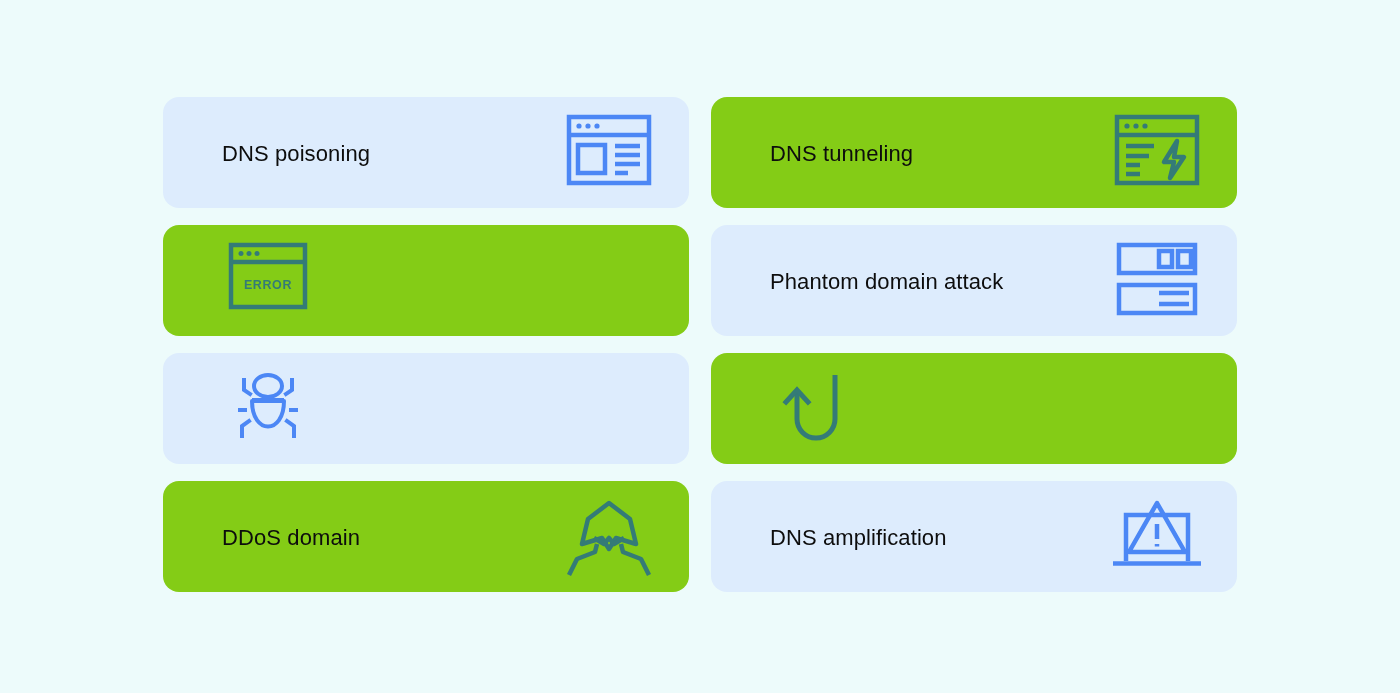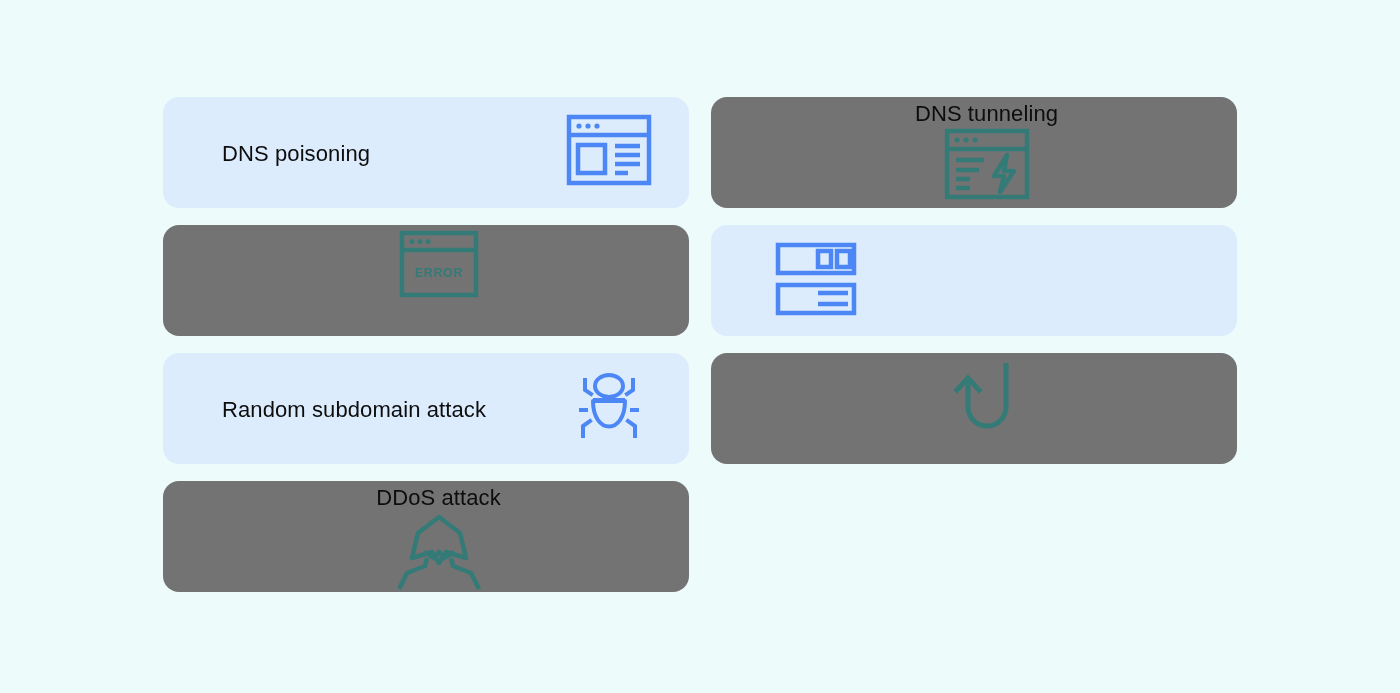--- a/index.html
+++ b/index.html
@@ -31,21 +31,21 @@
 
   .card {
     border-radius: 16px;
     display: flex;
     align-items: center;
     padding: 4px 34px 0 59px;
     position: relative;
   }
 
   .card.blue  { background: #ddecfd; }
-  .card.green { background: #737373; flex-direction: column; }
+  .card.green { background: #84cc16; }
 
   .card-label {
     font-size: 22px;
     font-weight: 500;
     letter-spacing: 0.1px;
     color: #0d0d0d;
     line-height: 1.2;
     flex: 1 1 auto;
     white-space: nowrap;
   }
@@ -120,34 +120,34 @@
         <line class="ink-green" x1="4" y1="21" x2="78" y2="21" stroke-width="4.5"></line>
         <circle cx="14" cy="12.5" r="2.5" fill="#347b77"></circle>
         <circle cx="22" cy="12.5" r="2.5" fill="#347b77"></circle>
         <circle cx="30" cy="12.5" r="2.5" fill="#347b77"></circle>
         <text class="err-text" x="41" y="48" text-anchor="middle">ERROR</text>
       </svg>
     </span>
   </div>
 
   <div class="card blue">
+    <span class="card-label">Phantom domain attack</span>
     <span class="card-icon">
       <svg width="84" height="76" viewBox="0 0 84 76" fill="none">
         <rect class="ink-blue" x="4" y="4" width="76" height="28" stroke-width="4.5"></rect>
         <rect class="ink-blue" x="44" y="10" width="13" height="16" stroke-width="4.5"></rect>
         <rect class="ink-blue" x="63" y="10" width="13" height="16" stroke-width="4.5"></rect>
         <rect class="ink-blue" x="4" y="44" width="76" height="28" stroke-width="4.5"></rect>
         <line class="ink-blue" x1="44" y1="52" x2="74" y2="52" stroke-width="4.5"></line>
         <line class="ink-blue" x1="44" y1="63" x2="74" y2="63" stroke-width="4.5"></line>
       </svg>
     </span>
   </div>
 
   <div class="card blue">
-    <span class="card-label">Random subdomain attack</span>
     <span class="card-icon">
       <svg width="76" height="80" viewBox="0 0 76 80" fill="none">
         <ellipse class="ink-blue" cx="38" cy="17" rx="14" ry="11" stroke-width="4"></ellipse>
         <path class="ink-blue" d="M22 32 C22 66, 54 66, 54 32 Z" stroke-width="4" stroke-linejoin="round"></path>
         <line class="ink-blue" x1="22" y1="31" x2="54" y2="31" stroke-width="4"></line>
         <path class="ink-blue" d="M14 11 L14 21 L20 25" stroke-width="4" stroke-linecap="square" fill="none"></path>
         <path class="ink-blue" d="M62 11 L62 21 L56 25" stroke-width="4" stroke-linecap="square" fill="none"></path>
         <line class="ink-blue" x1="8" y1="41" x2="17" y2="41" stroke-width="4"></line>
         <line class="ink-blue" x1="59" y1="41" x2="68" y2="41" stroke-width="4"></line>
         <path class="ink-blue" d="M12 67 L12 57 L19 52" stroke-width="4" stroke-linecap="square" fill="none"></path>
@@ -159,25 +159,37 @@
   <div class="card green">
     <span class="card-icon">
       <svg width="70" height="82" viewBox="0 0 70 82" fill="none">
         <path class="ink-green" d="M54 6 L54 50 A19 19 0 0 1 16 50 L16 22" stroke-width="5" fill="none"></path>
         <path class="ink-green" d="M5 33 L16 21 L27 33" stroke-width="5" fill="none" stroke-linecap="square"></path>
       </svg>
     </span>
   </div>
 
   <div class="card green">
-    <span class="card-label">DDoS attack</span>
+    <span class="card-label">DDoS domain</span>
     <span class="card-icon">
       <svg width="90" height="80" viewBox="0 0 90 80" fill="none">
         <path class="ink-green" d="M45 6 L66 22 L72 47 L52 41 L45 52 L38 41 L18 47 L24 22 Z" stroke-width="4.5" stroke-linejoin="round" fill="none"></path>
         <path class="ink-green" d="M30 41 L40 47 L45 41 L50 47 L60 41" stroke-width="4.5" stroke-linejoin="round" fill="none"></path>
         <path class="ink-green" d="M33 47 L31 55 L13 62 L5 78" stroke-width="4.5" stroke-linejoin="round" fill="none"></path>
         <path class="ink-green" d="M57 47 L59 55 L77 62 L85 78" stroke-width="4.5" stroke-linejoin="round" fill="none"></path>
       </svg>
     </span>
   </div>
 
+  <div class="card blue">
+    <span class="card-label">DNS amplification</span>
+    <span class="card-icon">
+      <svg width="94" height="80" viewBox="0 0 94 80" fill="none">
+        <path class="ink-blue" d="M16 64 L16 18 L78 18 L78 64" stroke-width="4.5" fill="none"></path>
+        <line class="ink-blue" x1="3" y1="66.5" x2="91" y2="66.5" stroke-width="4.5"></line>
+        <path class="ink-blue" d="M47 6 L75 55 L19 55 Z" stroke-width="4.5" stroke-linejoin="round" fill="none"></path>
+        <line class="ink-blue" x1="47" y1="27" x2="47" y2="42" stroke-width="4.5"></line>
+        <line class="ink-blue" x1="47" y1="47" x2="47" y2="49.5" stroke-width="4.5"></line>
+      </svg>
+    </span>
+  </div>
 
 </div>
 
 </body></html>

